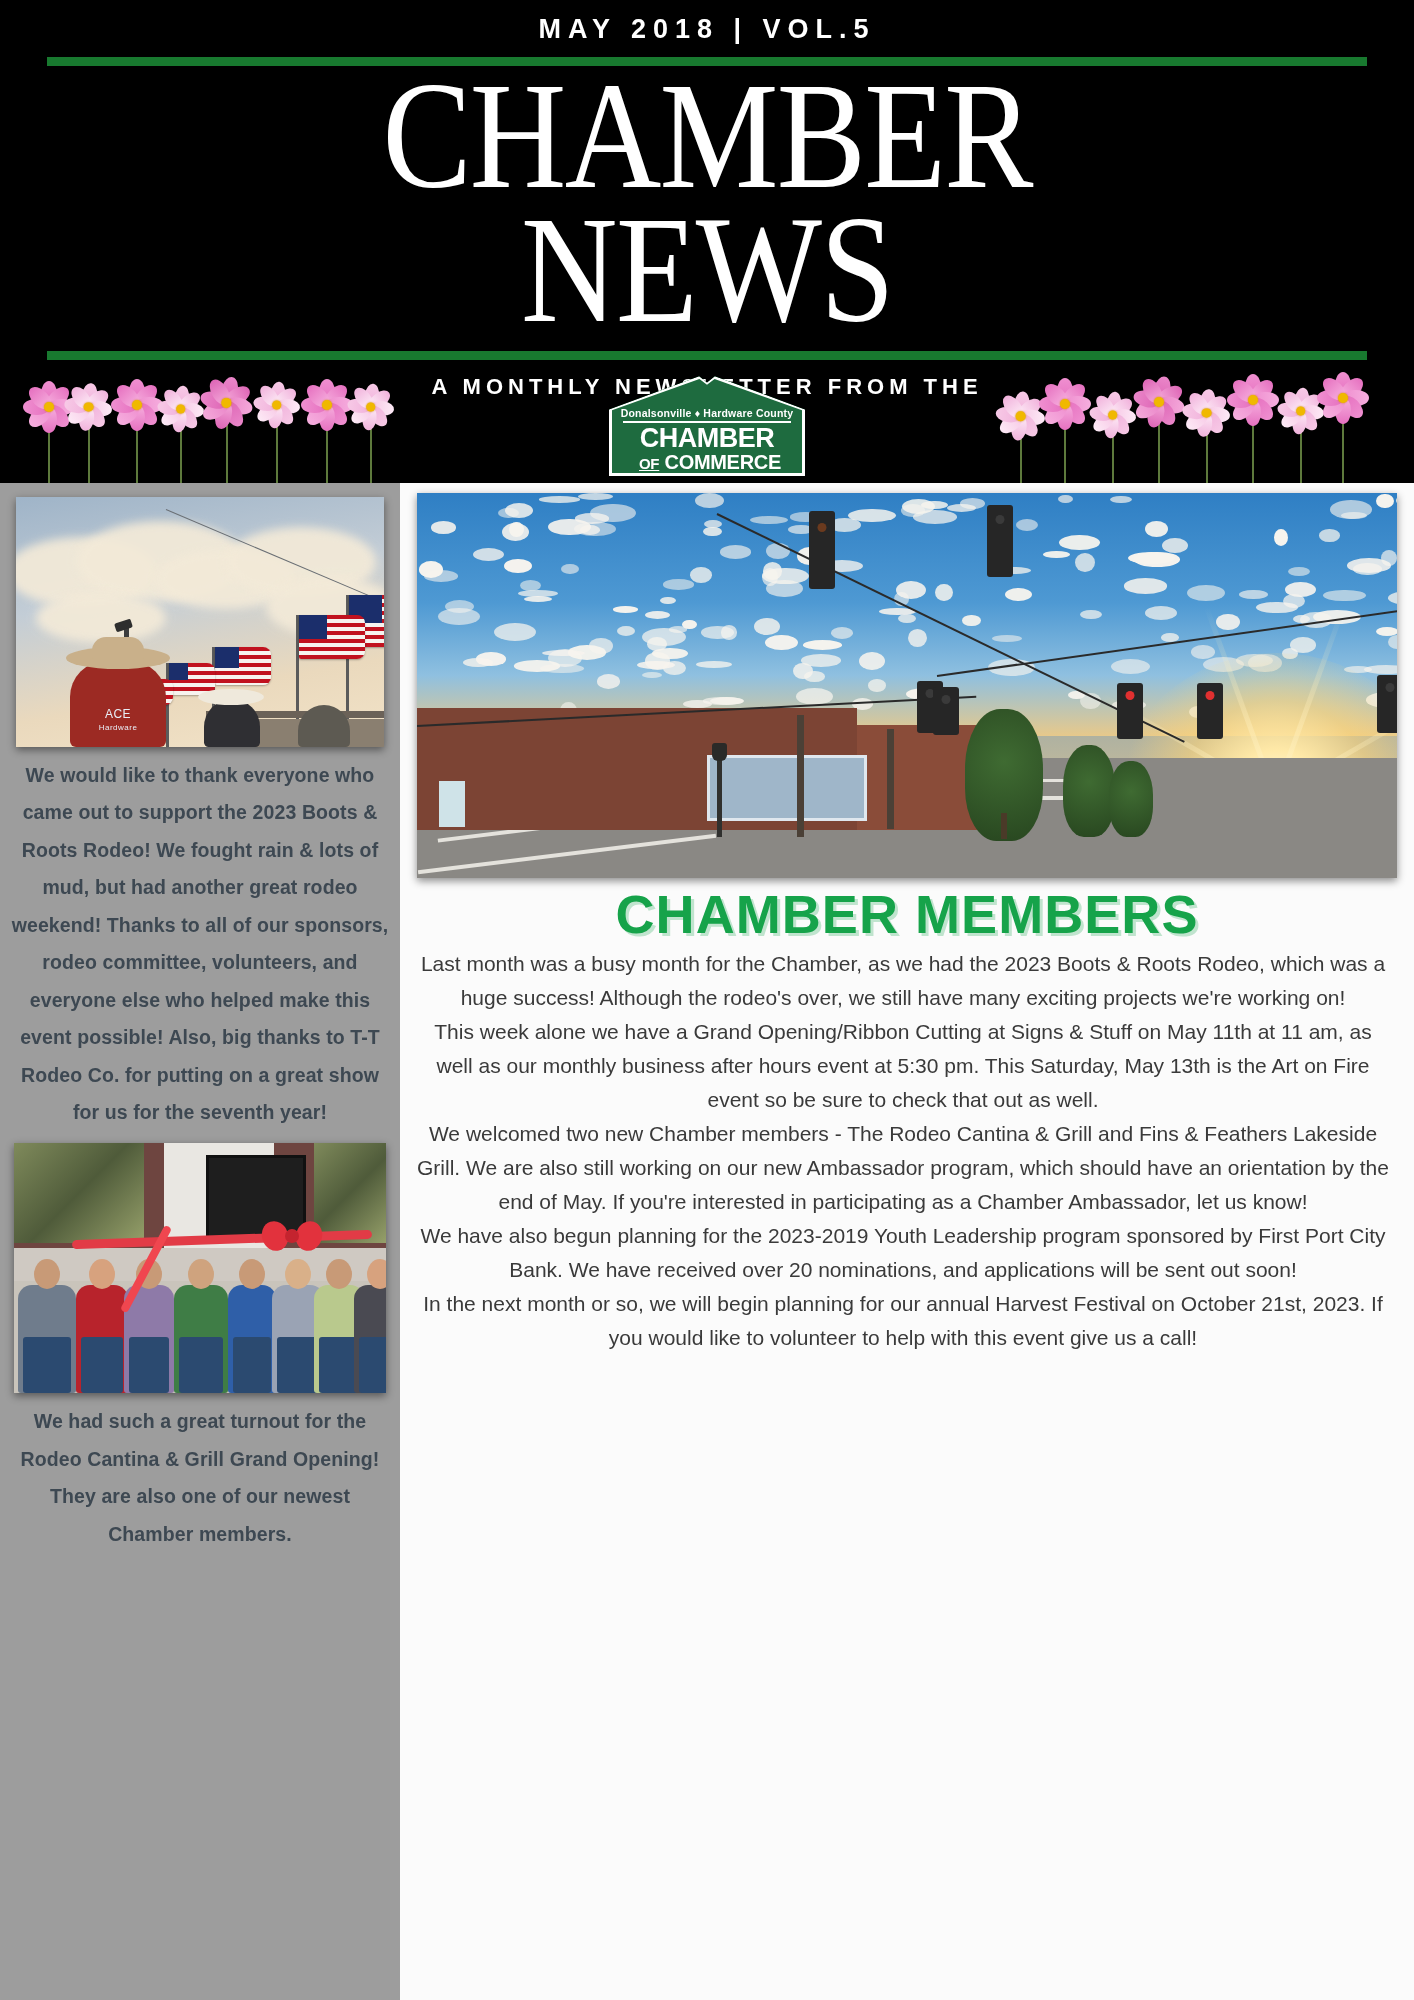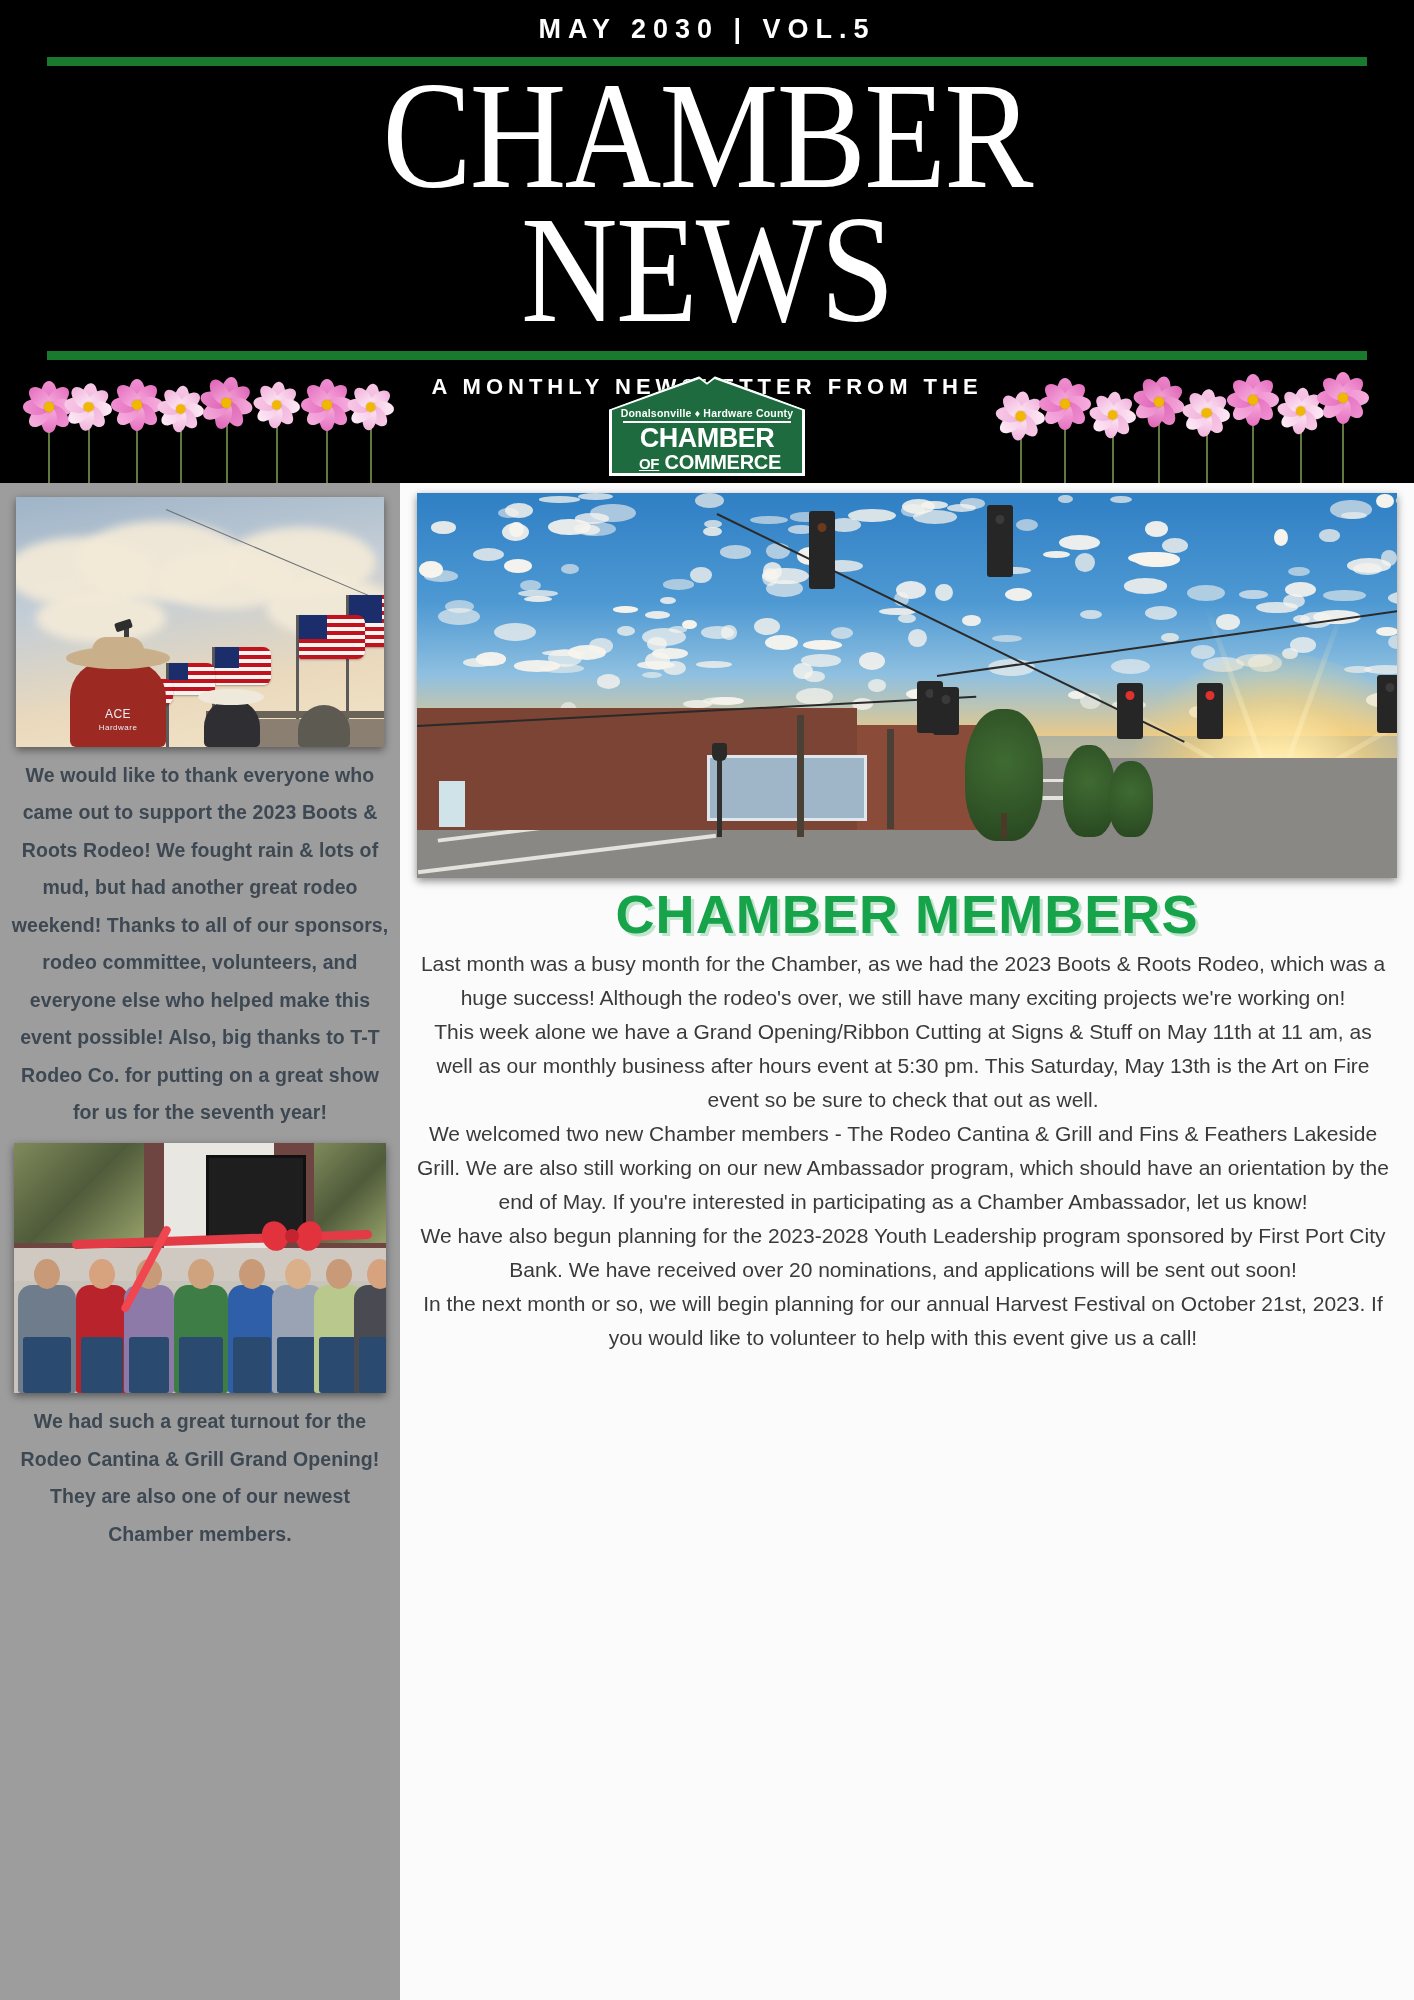--- a/index.html
+++ b/index.html
@@ -166,21 +166,21 @@
   .lamppost { position:absolute; width:5px; background:#30302e; }
   .lamphead { position:absolute; width:15px; height:18px; background:#2a2a28; border-radius:3px 3px 6px 6px; }
 </style>
 </head>
 <body>
 
 <div class="page">
 
   <div class="masthead">
 
-    <div class="issue-line">MAY 2030 | VOL.5</div>
+    <div class="issue-line">MAY 2018 | VOL.5</div>
     <div class="rule"></div>
 
     <div class="title-block">
       <div class="title-line l1">CHAMBER</div>
       <div class="title-line l2">NEWS</div>
     </div>
 
     <div class="rule bottom"></div>
     <div class="subtitle">A MONTHLY NEWSLETTER FROM THE</div>
 
@@ -731,19 +731,19 @@
             <div class="lamp" style="top: 8px; background: rgb(58, 58, 58);"></div>
           </div>
         </div>
 
       <div class="members-head">CHAMBER MEMBERS</div>
 
       <div class="body-copy" id="bodycopy">
           <p>Last month was a busy month for the Chamber, as we had the 2023 Boots &amp; Roots Rodeo, which was a huge success! Although the rodeo's over, we still have many exciting projects we're working on!</p>
           <p>This week alone we have a Grand Opening/Ribbon Cutting at Signs &amp; Stuff on May 11th at 11 am, as well as our monthly business after hours event at 5:30 pm.  This Saturday, May 13th is the Art on Fire event so be sure to check that out as well.</p>
           <p>We welcomed two new Chamber members - The Rodeo Cantina &amp; Grill and Fins &amp; Feathers Lakeside Grill.  We are also still working on our new Ambassador program, which should have an orientation by the end of May. If you're interested in participating as a Chamber Ambassador, let us know!</p>
-          <p>We have also begun planning for the 2023-2028 Youth Leadership program sponsored by First Port City Bank.  We have received over 20 nominations, and applications will be sent out soon!</p>
+          <p>We have also begun planning for the 2023-2019 Youth Leadership program sponsored by First Port City Bank.  We have received over 20 nominations, and applications will be sent out soon!</p>
           <p>In the next month or so, we will begin planning for our annual Harvest Festival on October 21st, 2023.  If you would like to volunteer to help with this event give us a call!</p>
         </div>
 
     </div>
   </div>
 </div>
 
 </body></html>

